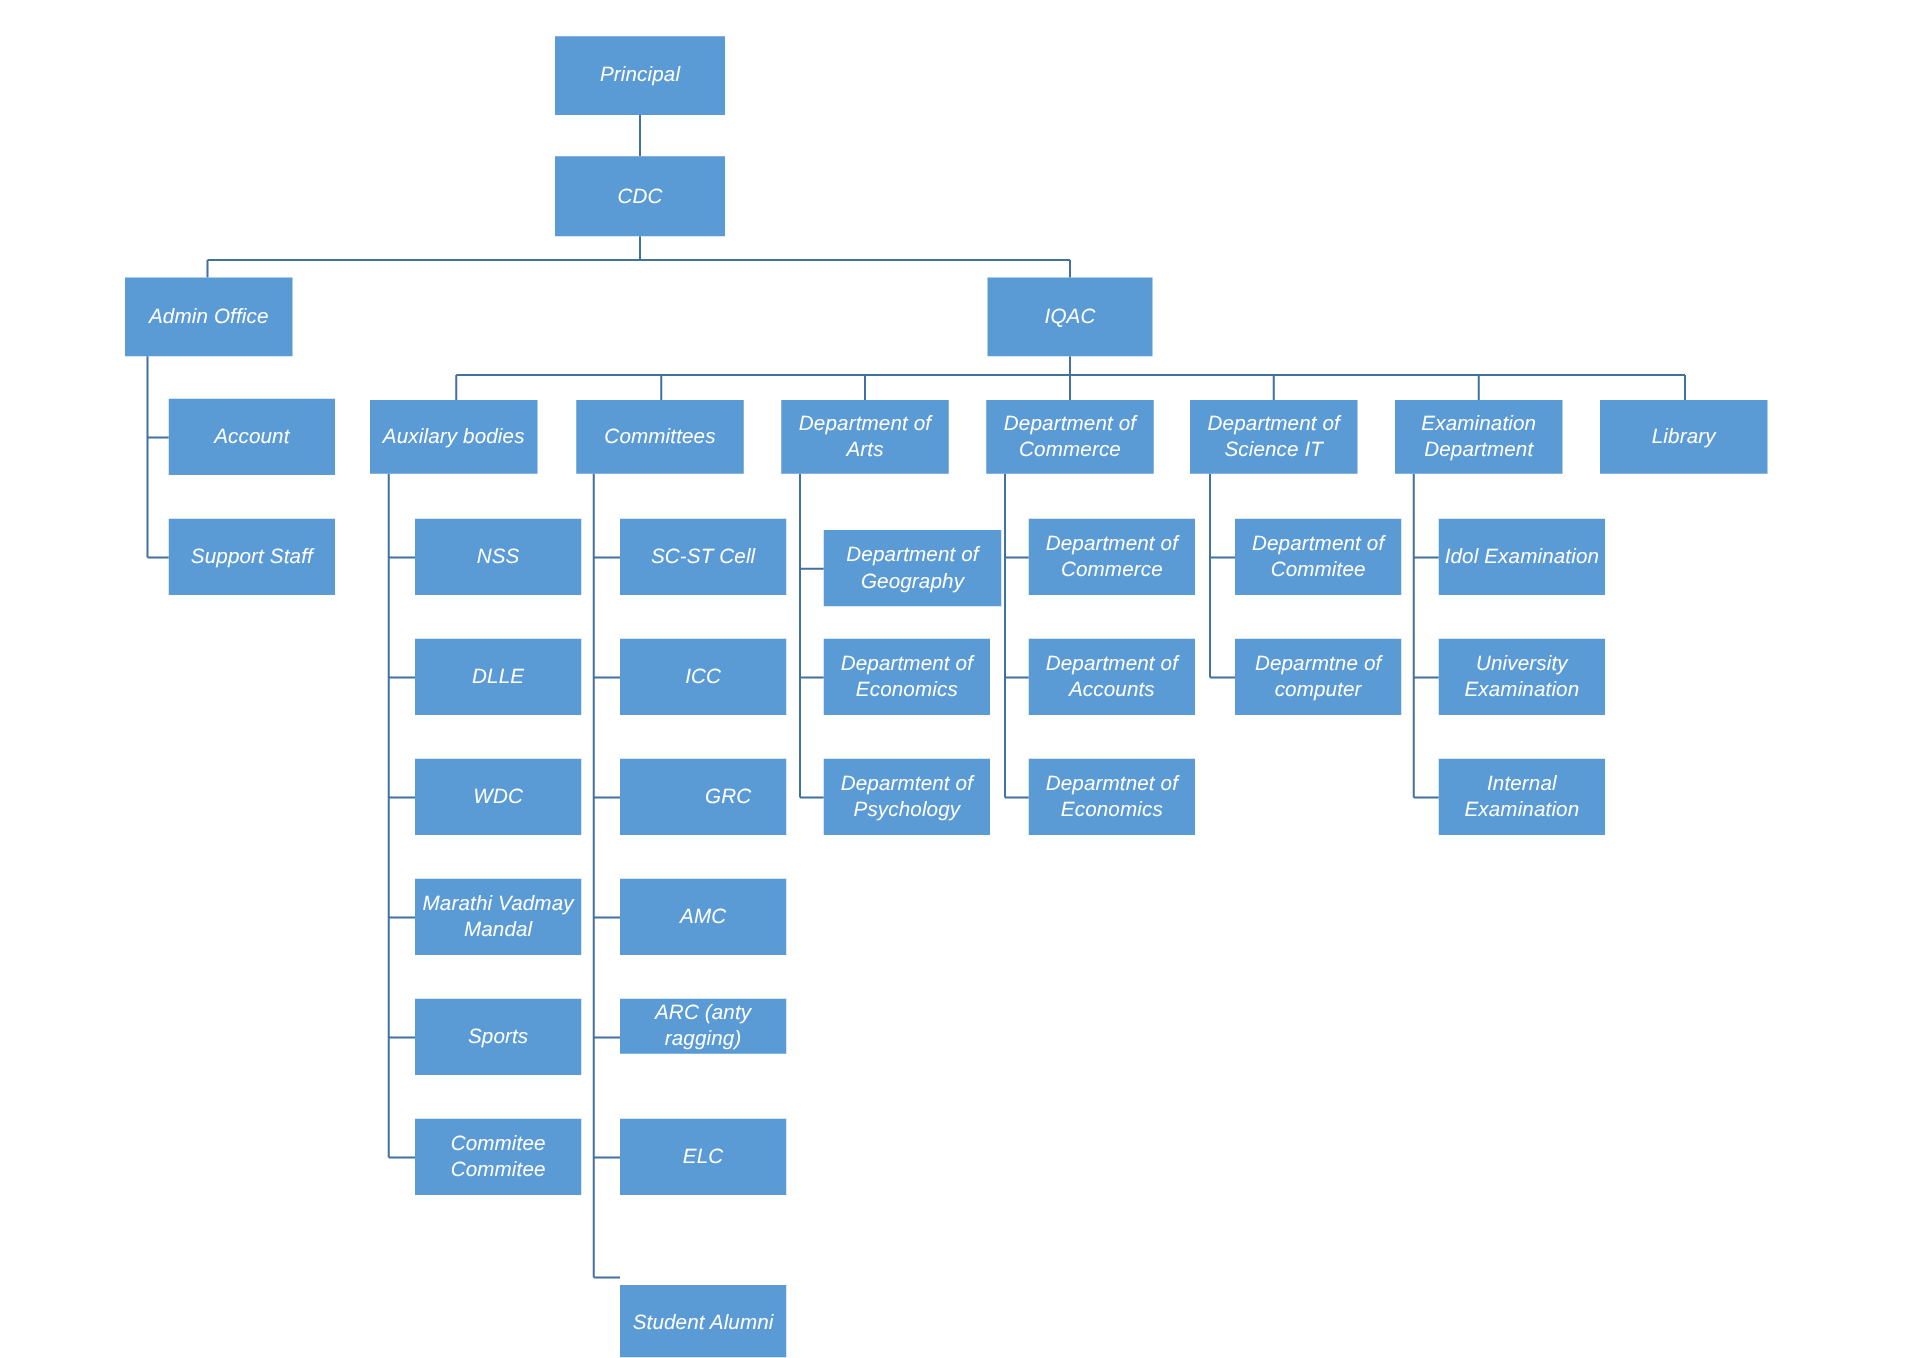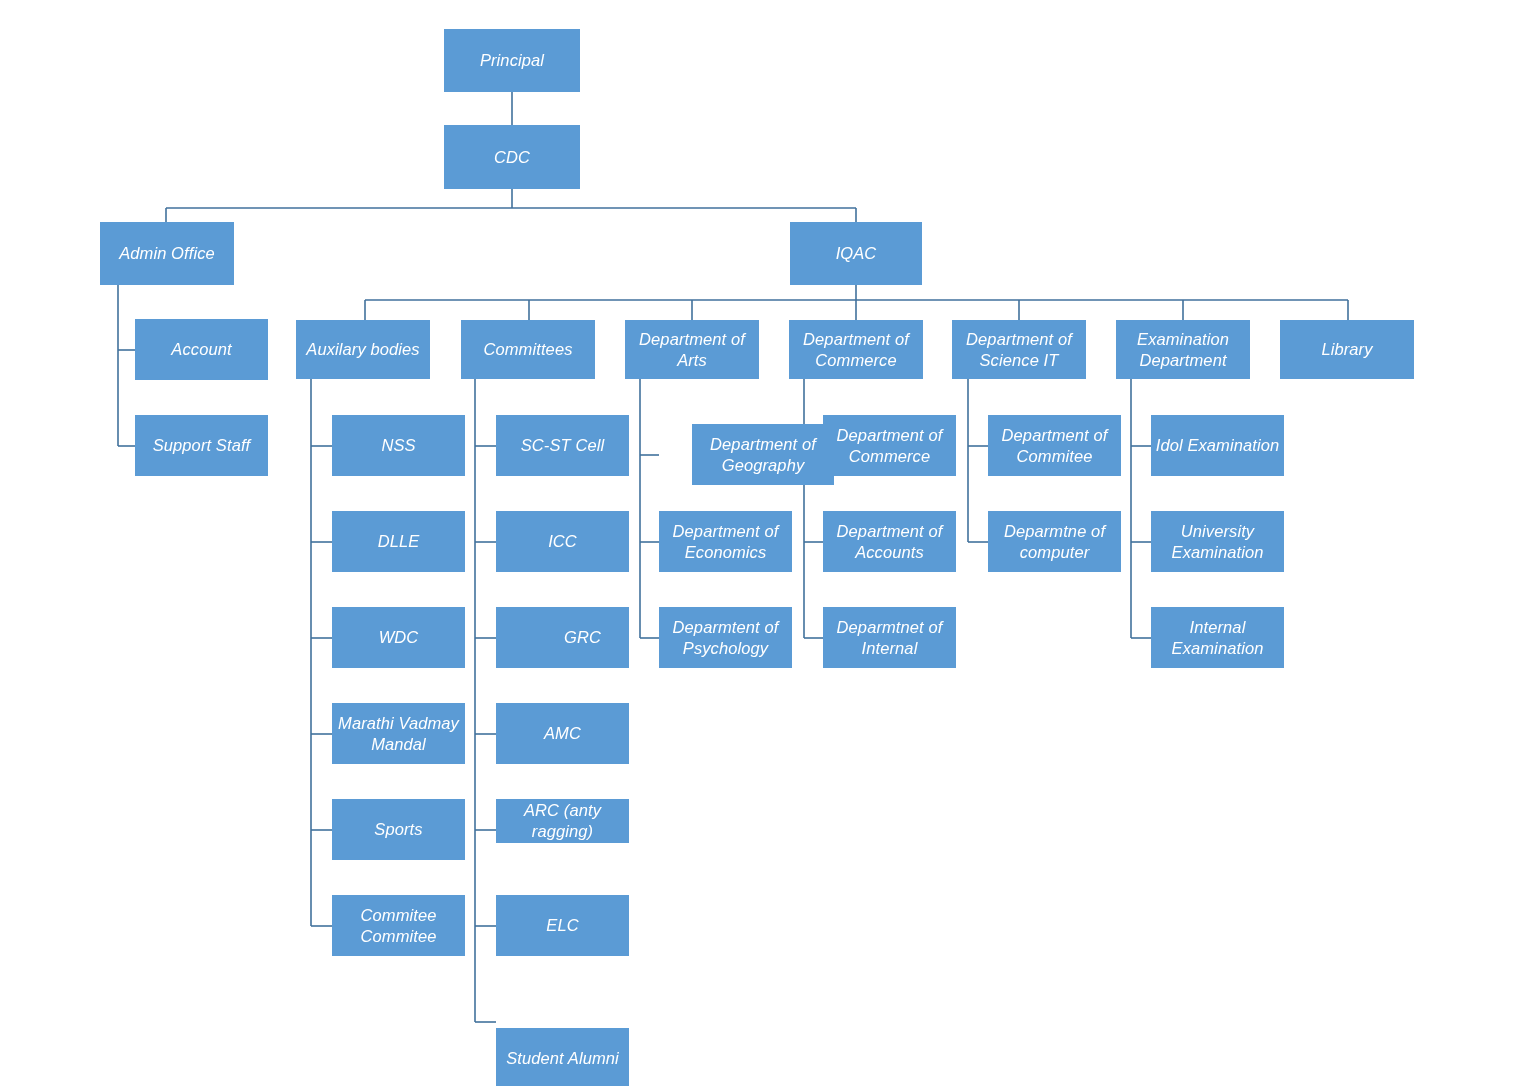--- a/index.html
+++ b/index.html
@@ -193,38 +193,38 @@
   <div class="node" style="left:496px; top:799px; width:133px; height:44px;">
     <span>ARC (anty ragging)</span>
   </div>
   <div class="node" style="left:496px; top:895px; width:133px; height:61px;">
     <span>ELC</span>
   </div>
   <div class="node" style="left:496px; top:991px; width:133px; height:61px;margin-top:37px;">
     <span>Student Alumni</span>
   </div>
 
-  <div class="node" style="left:692px; top:424px; width:142px; height:61px;">
+  <div class="node" style="left:659px; top:424px; width:142px; height:61px;">
     <span>Department of Geography</span>
   </div>
   <div class="node" style="left:659px; top:511px; width:133px; height:61px;">
     <span>Department of Economics</span>
   </div>
   <div class="node" style="left:659px; top:607px; width:133px; height:61px;">
     <span>Deparmtent of Psychology</span>
   </div>
 
   <div class="node" style="left:823px; top:415px; width:133px; height:61px;">
     <span>Department of Commerce</span>
   </div>
   <div class="node" style="left:823px; top:511px; width:133px; height:61px;">
     <span>Department of Accounts</span>
   </div>
   <div class="node" style="left:823px; top:607px; width:133px; height:61px;">
-    <span>Deparmtnet of Internal</span>
+    <span>Deparmtnet of Economics</span>
   </div>
 
   <div class="node" style="left:988px; top:415px; width:133px; height:61px;">
     <span>Department of Commitee</span>
   </div>
   <div class="node" style="left:988px; top:511px; width:133px; height:61px;">
     <span>Deparmtne of computer</span>
   </div>
 
   <div class="node" style="left:1151px; top:415px; width:133px; height:61px;">

